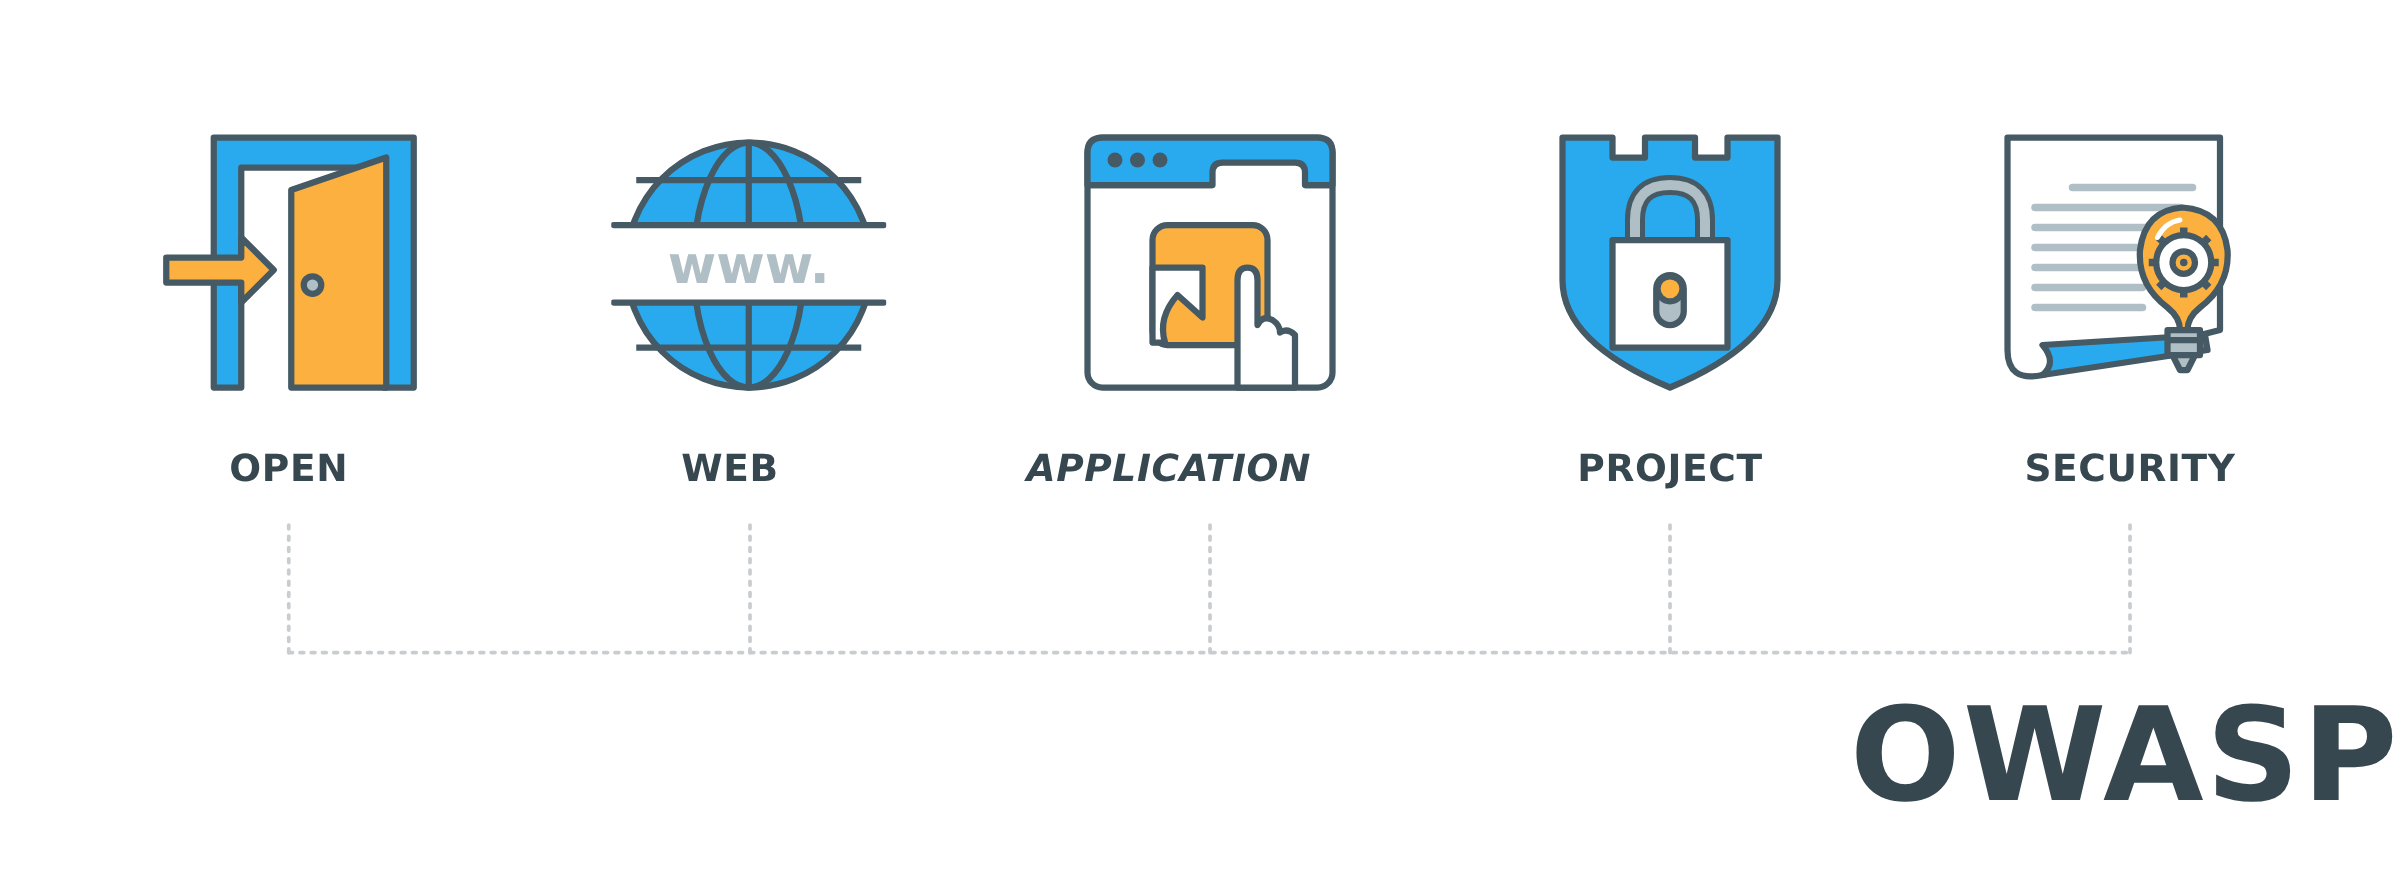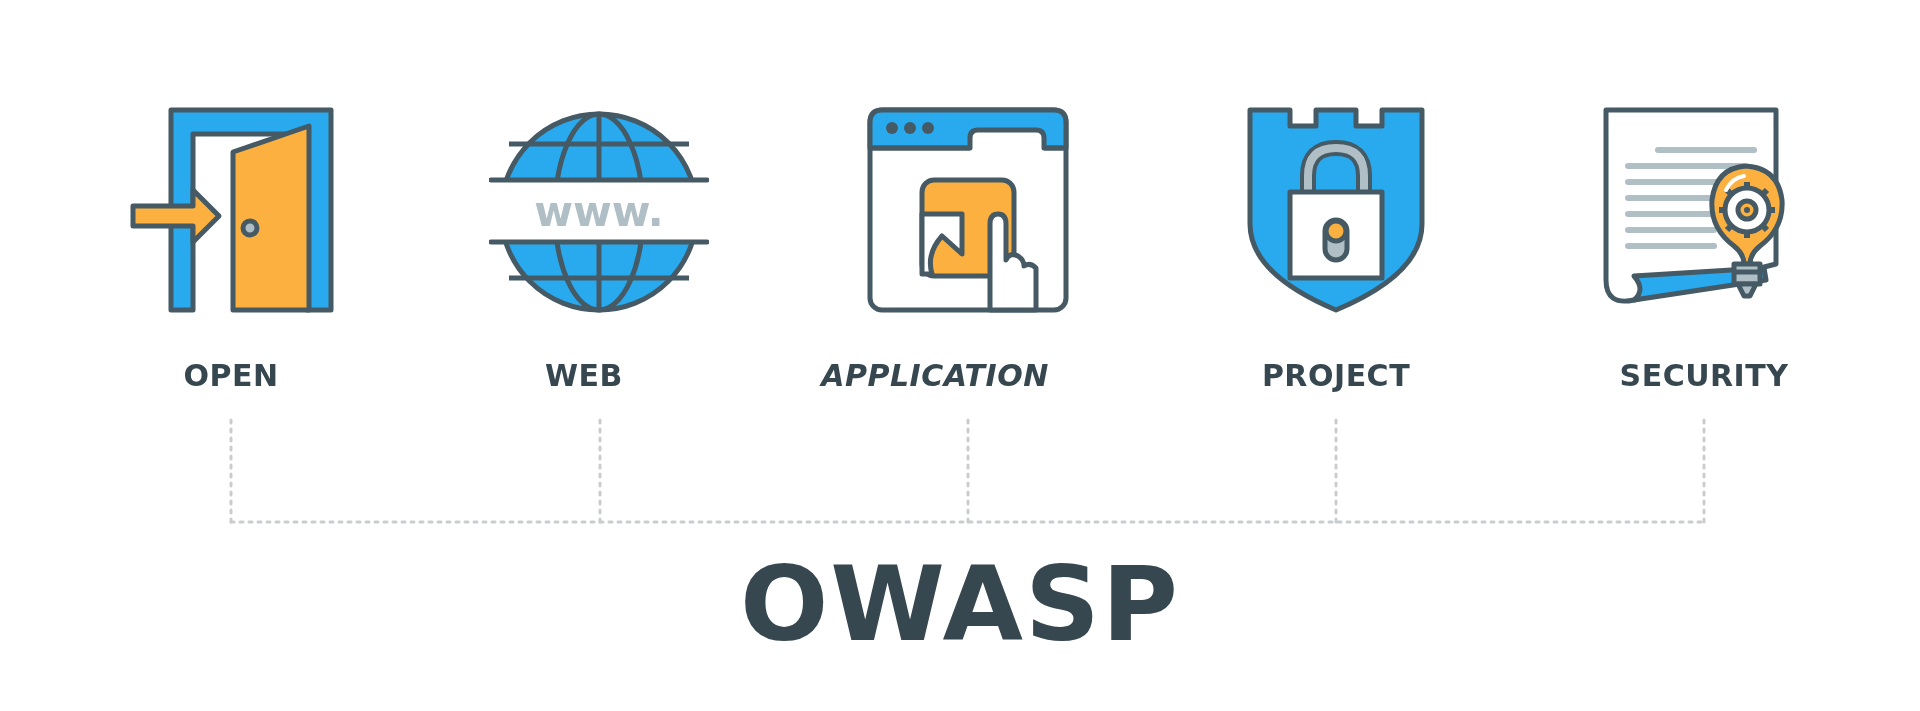--- a/index.html
+++ b/index.html
@@ -3,21 +3,21 @@
 <meta charset="utf-8">
 <style>
   html, body { margin: 0; padding: 0; background: #ffffff; }
   body { width: 1920px; height: 711px; position: relative; overflow: hidden;
          font-family: "DejaVu Sans", "Liberation Sans", sans-serif; }
   .icon { position: absolute; top: 104px; width: 220px; height: 216px; }
   .icon svg { width: 100%; height: 100%; display: block; }
   .label { position: absolute; top: 358px; width: 300px; text-align: center;
            font-size: 30px; font-weight: bold; color: #37474f; letter-spacing: 0.5px; }
   .connectors { position: absolute; left: 0; top: 0; width: 1920px; height: 711px; pointer-events: none; }
-  .title { position: absolute; left: 0; width: 1920px; top: 552px; text-align: center;
+  .title { position: absolute; left: 0; width: 1920px; top: 552px; text-align: right;
            font-size: 104px; font-weight: bold; color: #37474f; letter-spacing: 2px; line-height: 1; }
 </style>
 </head>
 <body>
 
 <svg class="connectors" viewBox="0 0 1920 711">
   <g stroke="#c9cdd0" stroke-width="3" stroke-dasharray="3 6" stroke-linecap="round" fill="none">
     <line x1="231" y1="420" x2="231" y2="522"></line>
     <line x1="600" y1="420" x2="600" y2="522"></line>
     <line x1="968" y1="420" x2="968" y2="522"></line>

